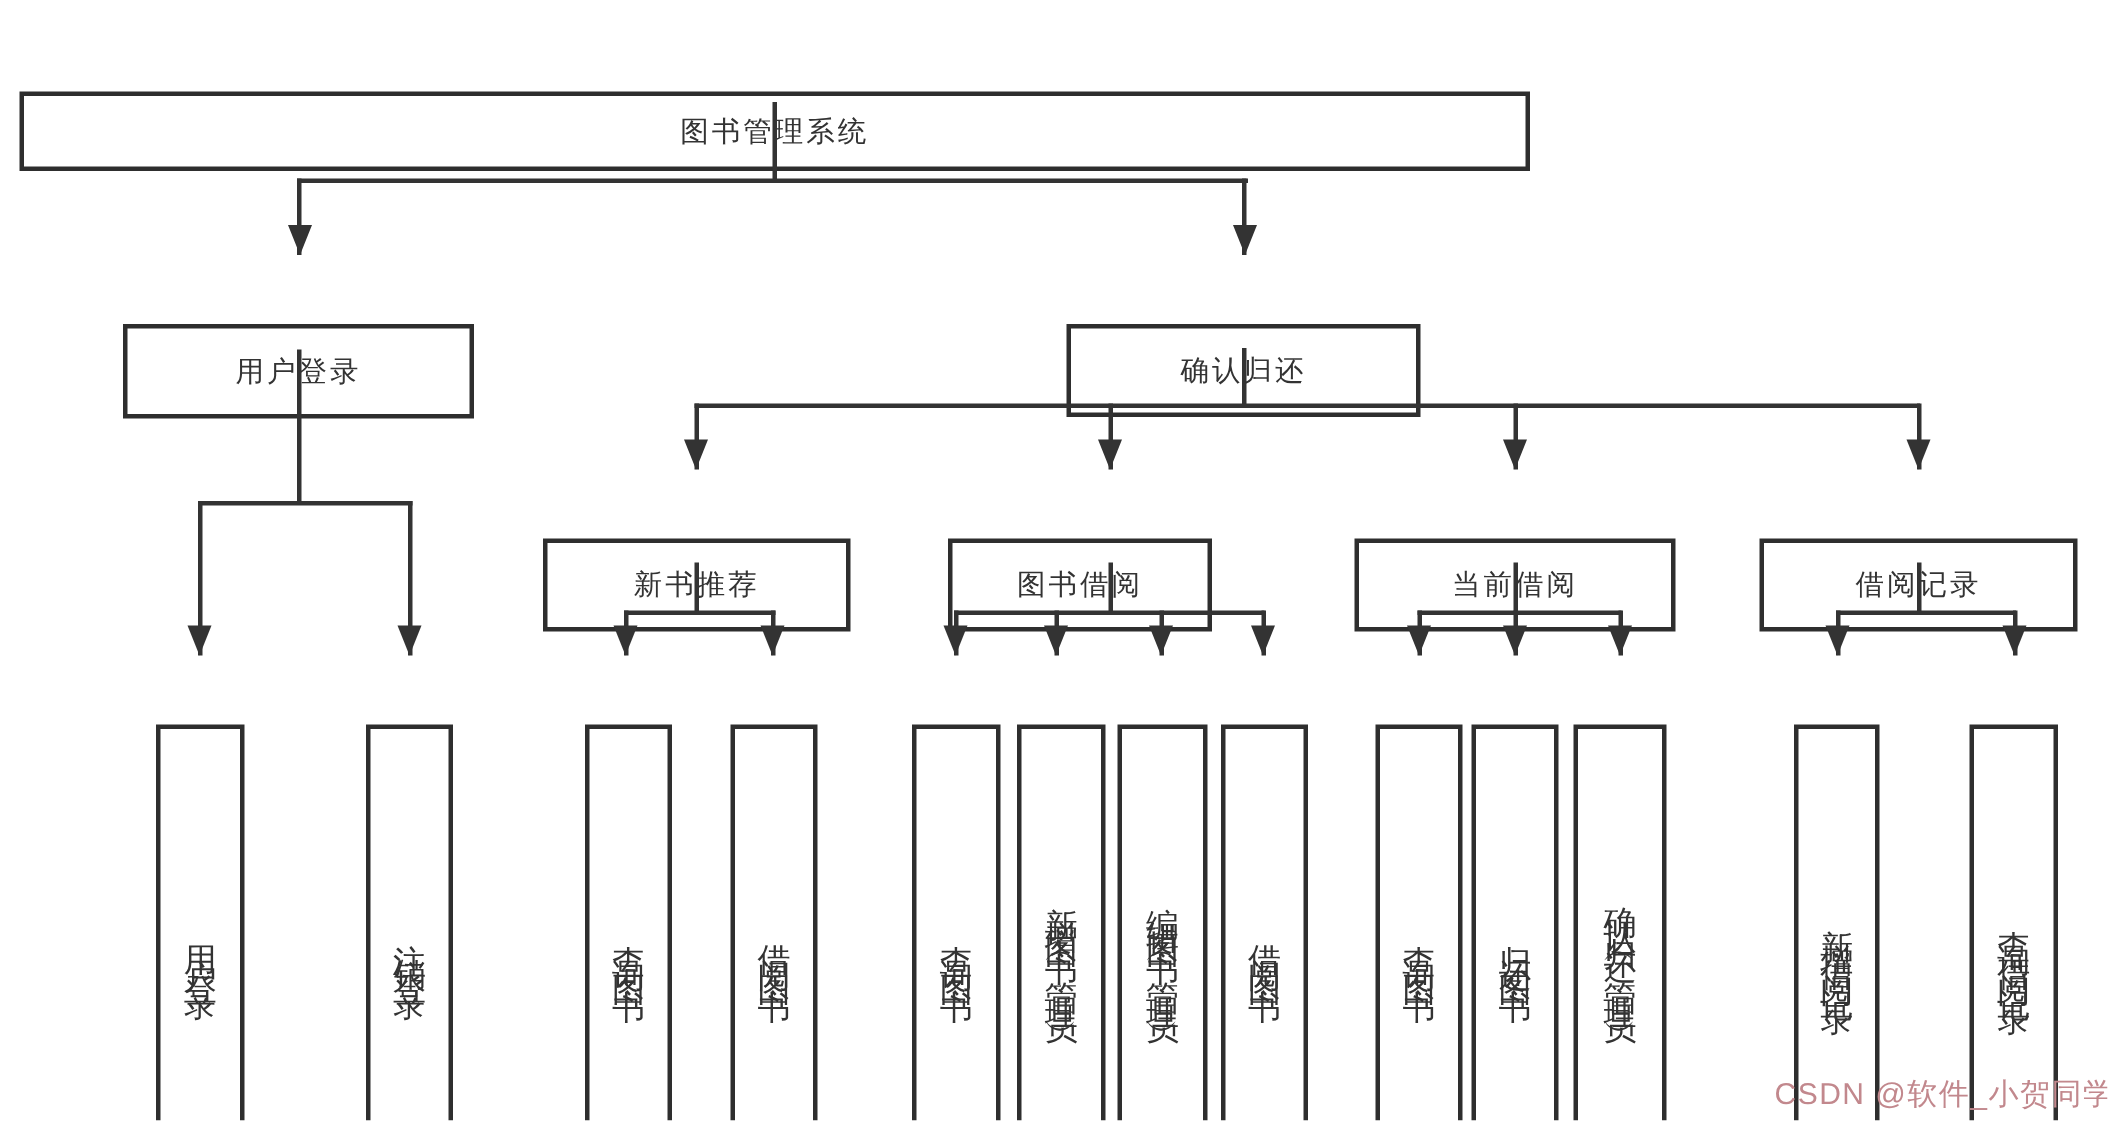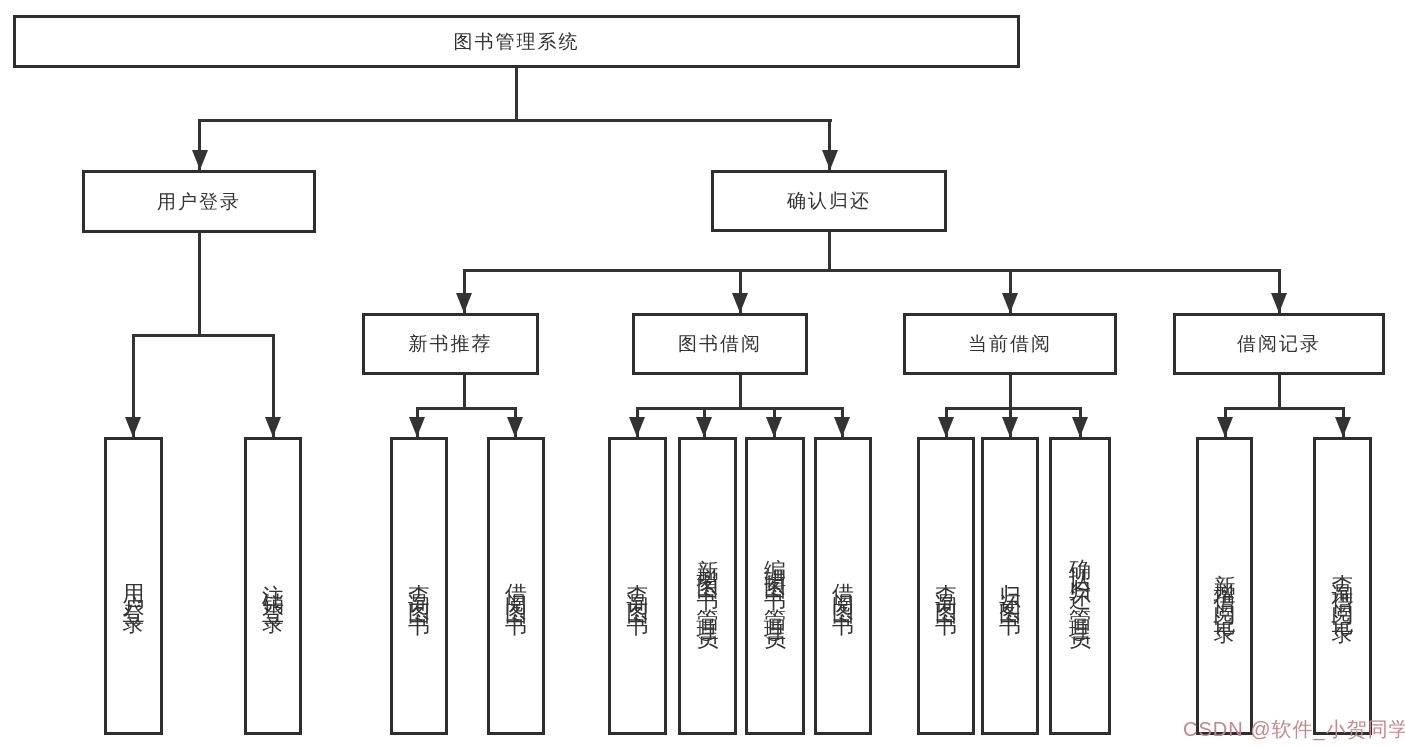--- a/index.html
+++ b/index.html
@@ -3,21 +3,21 @@
 <meta charset="utf-8">
 <style>
   html,body{margin:0;padding:0;background:#ffffff;}
   .canvas{
     position:relative;width:1405px;height:747px;background:#ffffff;overflow:hidden;
     font-family:"Liberation Sans","DejaVu Sans",sans-serif;color:#333333;
   }
   .box{
     position:absolute;box-sizing:border-box;border:3px solid #2e2e2e;background:#ffffff;
     display:flex;align-items:center;justify-content:center;
-    font-size:19px;letter-spacing:2px;color:#333333;white-space:nowrap;
+    font-size:19px;letter-spacing:2px;color:#333333;white-space:nowrap;margin-top:46px;
   }
   .vbox{
     writing-mode:vertical-rl;text-orientation:mixed;
     font-size:22px;letter-spacing:10px;line-height:1;white-space:normal;
   }
   .hline{position:absolute;height:3px;background:#333333;}
   .vline{position:absolute;width:3px;background:#333333;}
   .arr{
     position:absolute;width:0;height:0;
     border-left:8px solid transparent;border-right:8px solid transparent;
@@ -56,21 +56,21 @@
   <div class="hline" style="left:463px;top:269px;width:817px;"></div>
   <div class="vline" style="left:463px;top:269px;height:44px;"></div>
   <div class="vline" style="left:739px;top:269px;height:44px;"></div>
   <div class="vline" style="left:1009px;top:269px;height:44px;"></div>
   <div class="vline" style="left:1278px;top:269px;height:44px;"></div>
   <div class="arr" style="left:456px;top:293px;"></div>
   <div class="arr" style="left:732px;top:293px;"></div>
   <div class="arr" style="left:1002px;top:293px;"></div>
   <div class="arr" style="left:1271px;top:293px;"></div>
 
-  <div class="box" style="left:362px;top:313px;width:177px;height:62px;">新书推荐</div>
+  <div class="box" style="left:362px;top:313px;width:205px;height:62px;">新书推荐</div>
   <div class="box" style="left:632px;top:313px;width:176px;height:62px;">图书借阅</div>
   <div class="box" style="left:903px;top:313px;width:214px;height:62px;">当前借阅</div>
   <div class="box" style="left:1173px;top:313px;width:212px;height:62px;">借阅记录</div>
 
   <div class="vline" style="left:463px;top:375px;height:34px;"></div>
   <div class="hline" style="left:416px;top:407px;width:101px;"></div>
   <div class="vline" style="left:416px;top:407px;height:30px;"></div>
   <div class="vline" style="left:514px;top:407px;height:30px;"></div>
   <div class="arr" style="left:409px;top:417px;"></div>
   <div class="arr" style="left:507px;top:417px;"></div>

